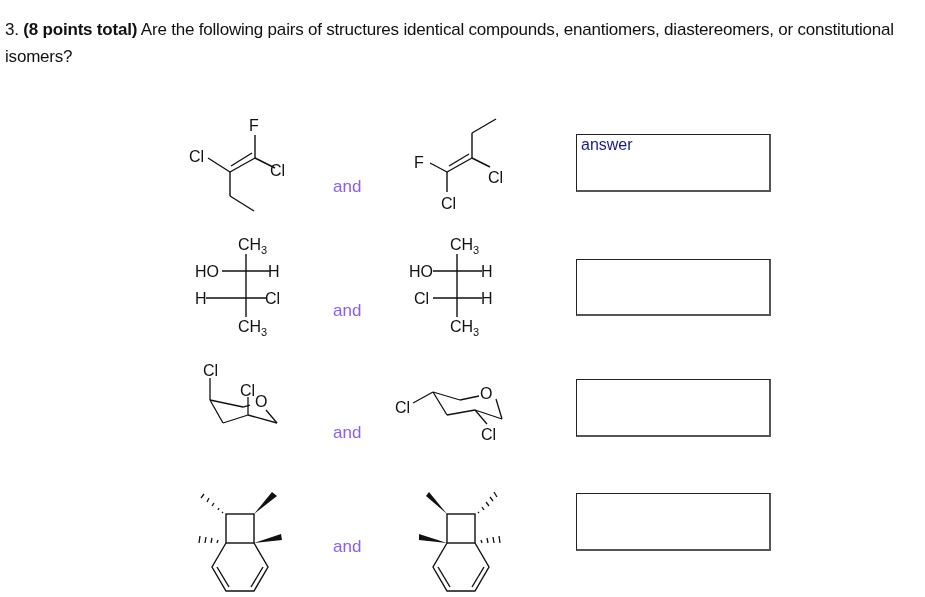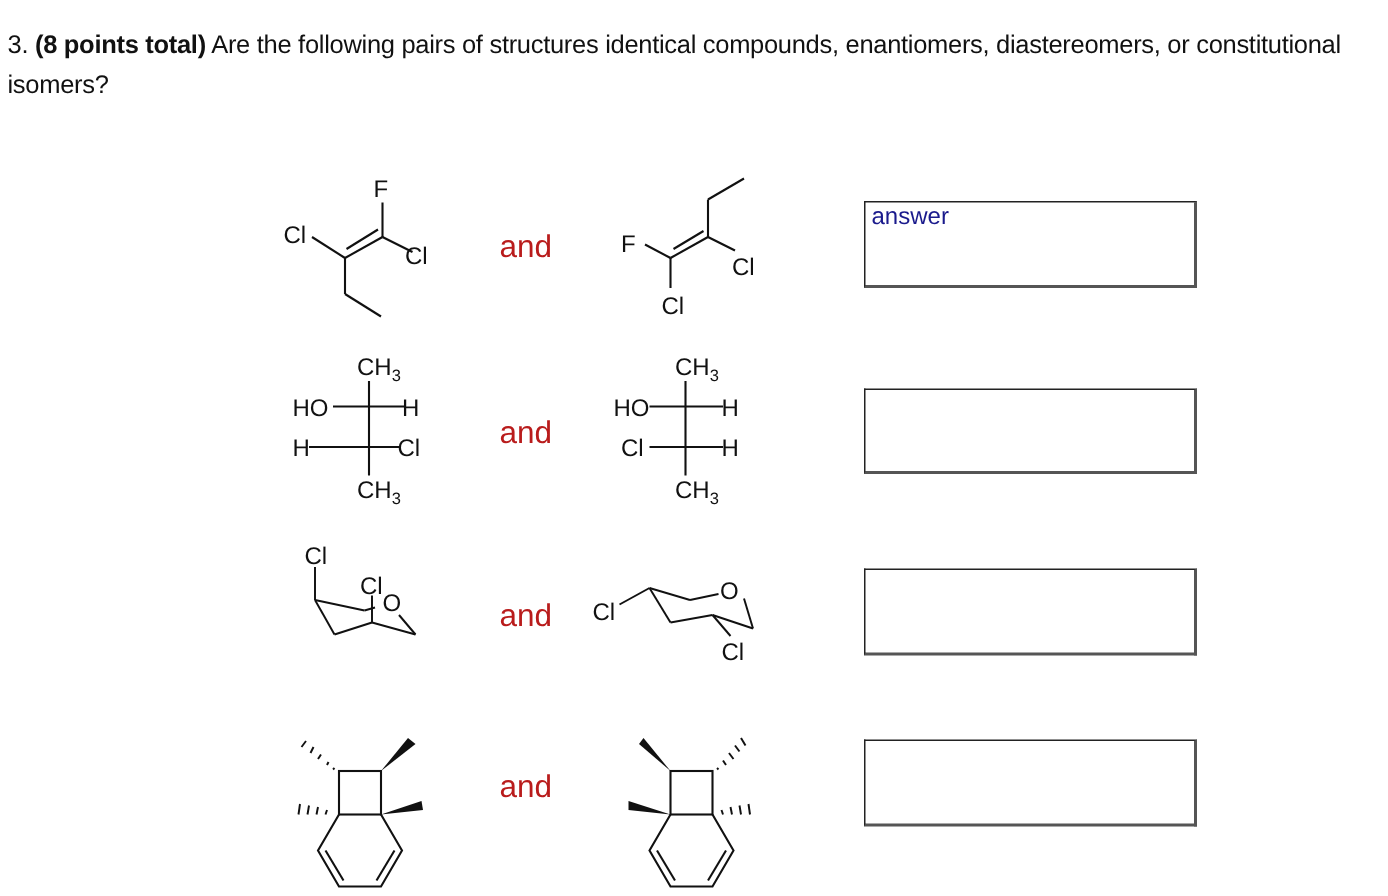--- a/index.html
+++ b/index.html
@@ -1,20 +1,20 @@
 <!DOCTYPE html>
 <html><head>
 <meta charset="utf-8">
 <style>
   html, body { margin:0; padding:0; background:#ffffff; }
   body { width:925px; height:597px; position:relative; overflow:hidden; font-family:"Liberation Sans", sans-serif; color:#000; }
   .question { position:absolute; left:5px; top:16px; width:915px; font-family:"Liberation Sans", sans-serif; font-size:17px; line-height:27px; color:#111; letter-spacing:-0.2px; }
   .question b { font-weight:bold; }
-  .and-label { position:absolute; font-size:21px; color:#b91c1c; }
-  .answer-box { position:absolute; left:576px; width:222px; height:55px; border:1.5px solid #222; border-bottom:2px solid #555; border-right:2px solid #555; background:#fff; box-sizing:border-box; }
+  .and-label { position:absolute; font-size:17px; color:#8b5cf6;margin-top:24px; }
+  .answer-box { position:absolute; left:576px; width:195px; height:55px; border:1.5px solid #222; border-bottom:2px solid #555; border-right:2px solid #555; background:#fff; box-sizing:border-box; }
   .answer-text { position:absolute; left:4px; top:1px; font-size:16px; color:#1a1a8c; }
   svg.mol { position:absolute; overflow:visible; }
   svg.mol text { font-family:"Liberation Sans", sans-serif; font-size:16px; fill:#111; }
   svg.mol .sub { font-size:11px; }
 </style>
 </head>
 <body>
 
 <div class="question">
   <span>3.</span>

